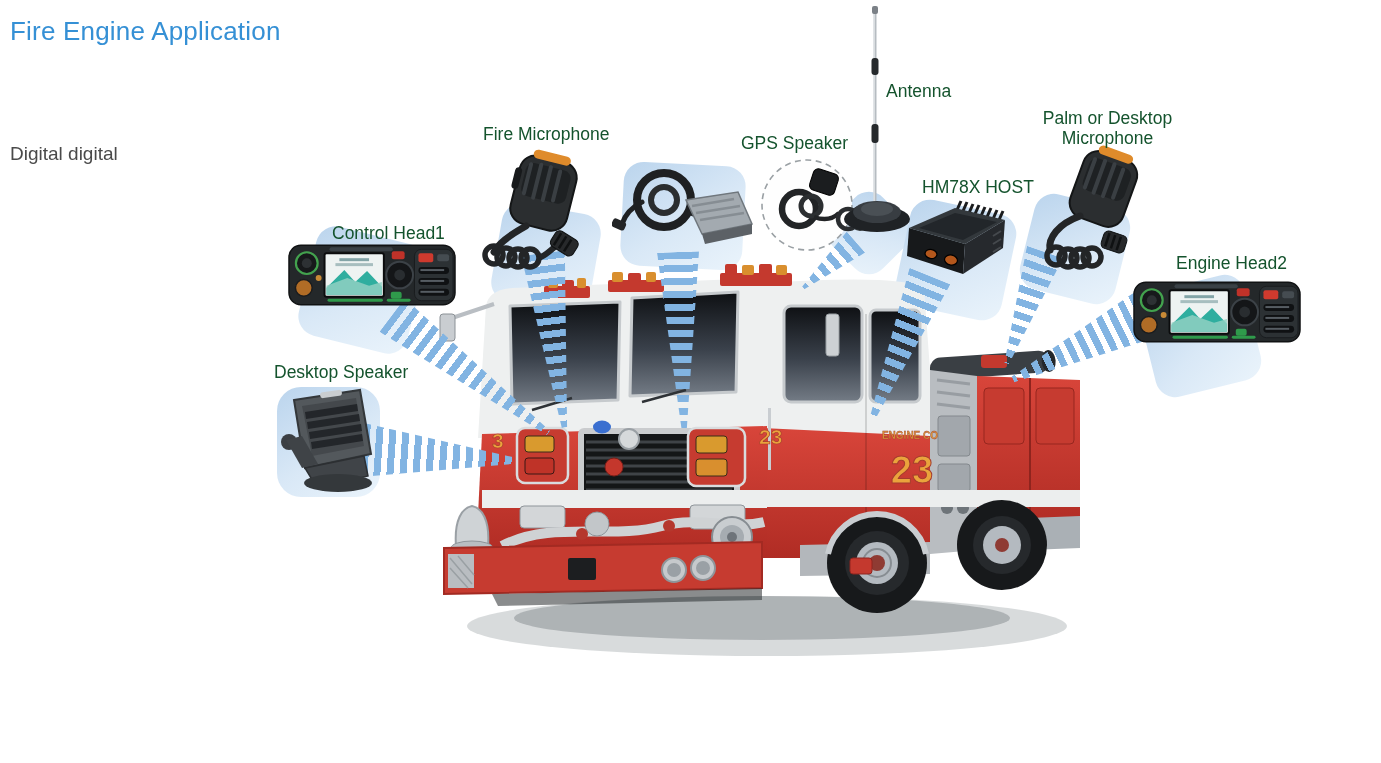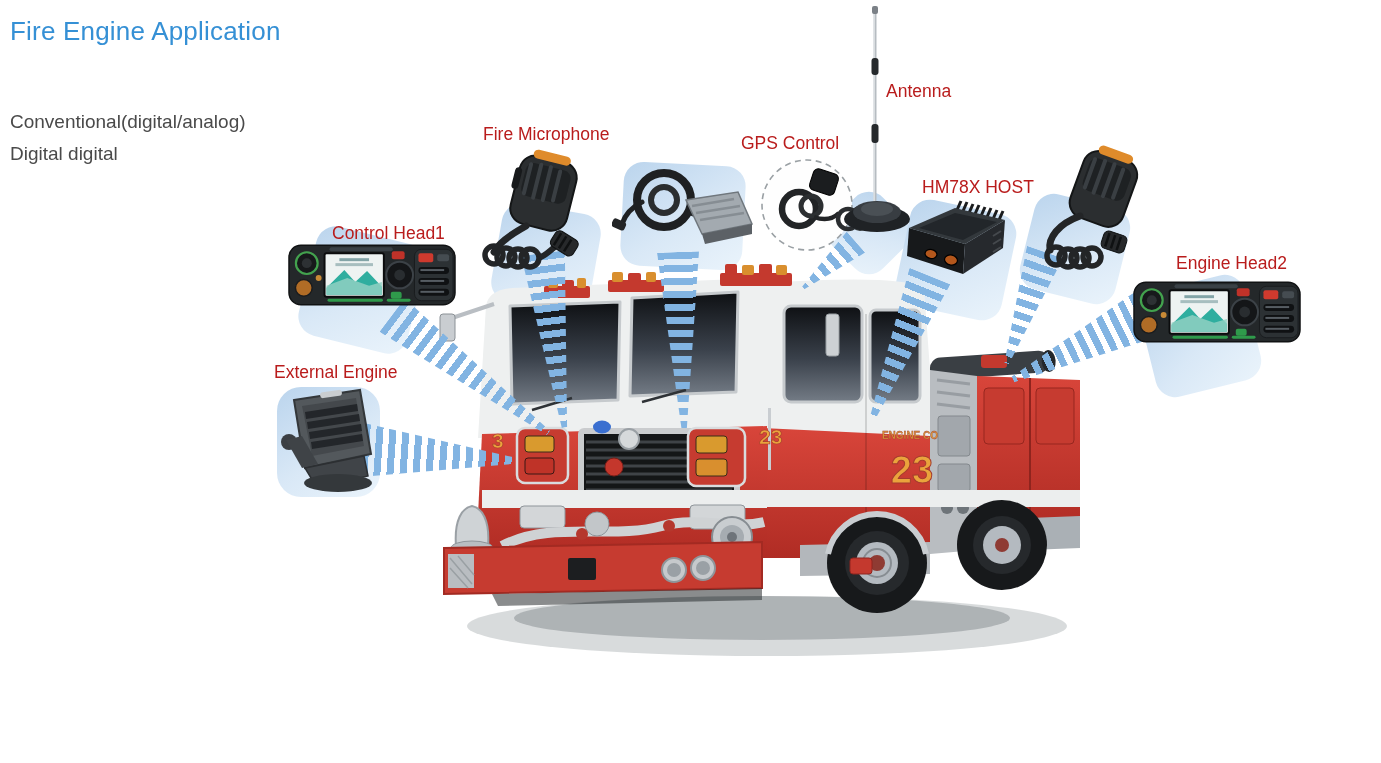--- a/index.html
+++ b/index.html
@@ -1,37 +1,36 @@
 <!DOCTYPE html>
 <html><head>
 <meta charset="utf-8">
 <style>
   html,body{margin:0;padding:0;background:#fff;}
   #canvas{position:relative;width:1381px;height:763px;background:#ffffff;overflow:hidden;
           font-family:"Liberation Sans", sans-serif;}
   .title{position:absolute;left:10px;top:16px;font-size:26px;letter-spacing:.2px;color:#3590d5;}
   .mode{position:absolute;left:10px;font-size:19px;color:#4a4a4a;}
-  .dev-label{position:absolute;font-size:17.5px;color:#b91c1c;white-space:nowrap;}
+  .dev-label{position:absolute;font-size:17.5px;color:#14532d;white-space:nowrap;}
   .dev-label.center{text-align:center;white-space:normal;}
   .tile{position:absolute;background:linear-gradient(145deg,#b7d2ec 0%,#d7e7f6 55%,#e9f3fb 100%);
         border-radius:20px;opacity:.95;}
   .beam{position:absolute;transform-origin:0 50%;
         background:repeating-linear-gradient(90deg,#82b4e2 0 7px,rgba(255,255,255,0) 7px 13px);
         clip-path:polygon(0 0,100% 44%,100% 56%,0 100%);}
   .dev{position:absolute;}
   svg{display:block}
   .z1{z-index:1}.z2{z-index:2}.z3{z-index:3}.z4{z-index:4}.z5{z-index:5}
 </style>
 </head>
 <body>
 
 <div id="canvas">
 
   <div class="title z5">Fire Engine Application</div>
-  <div class="mode z5" style="top:111px">Conventional(digital/analog)</div>
   <div class="mode z5" style="top:143px">Digital digital</div>
 
   <div class="tile z1" style="left:306px;top:234px;width:112px;height:112px;transform:rotate(14deg)"></div>
   <div class="tile z1" style="left:496px;top:208px;width:100px;height:100px;transform:rotate(10deg)"></div>
   <div class="tile z1" style="left:622px;top:164px;width:122px;height:104px;transform:rotate(3deg)"></div>
   <div class="tile z1" style="left:834px;top:198px;width:70px;height:70px;transform:rotate(45deg)"></div>
   <div class="tile z1" style="left:902px;top:206px;width:108px;height:108px;transform:rotate(12deg)"></div>
   <div class="tile z1" style="left:1026px;top:200px;width:98px;height:98px;transform:rotate(14deg)"></div>
   <div class="tile z1" style="left:1146px;top:282px;width:108px;height:108px;transform:rotate(-14deg)"></div>
   <div class="tile z1" style="left:277px;top:387px;width:103px;height:110px;border-radius:24px"></div>
@@ -374,19 +373,23 @@
     </g>
     <rect x="48" y="11" width="22" height="6" rx="3" fill="#c9cdd0" transform="rotate(-8 59 14)"></rect>
     <circle cx="17" cy="62" r="8" fill="#3b3f43"></circle>
     <path d="M14,60 L30,88 L46,84 L30,56 Z" fill="#3f4347"></path>
     <path d="M33,88 L92,76 L96,96 L45,108 Z" fill="#404448" stroke="#2c2f32" stroke-width="1.5"></path>
     <ellipse cx="66" cy="103" rx="34" ry="9" fill="#34383b"></ellipse>
   </svg>
 
   <div class="dev-label z5" style="left:332px;top:223px">Control Head1</div>
   <div class="dev-label z5" style="left:483px;top:124px">Fire Microphone</div>
-  <div class="dev-label z5" style="left:741px;top:133px">GPS Control</div>
+  <div class="dev-label z5" style="left:741px;top:133px">GPS Speaker</div>
   <div class="dev-label z5" style="left:886px;top:81px">Antenna</div>
   <div class="dev-label z5" style="left:922px;top:177px">HM78X HOST</div>
+  <div class="dev-label center z5" style="left:1035px;top:109px;width:145px;line-height:19.5px">
+    <div>Palm or Desktop</div>
+    <div>Microphone</div>
+  </div>
   <div class="dev-label z5" style="left:1176px;top:253px">Engine Head2</div>
-  <div class="dev-label z5" style="left:274px;top:362px">External Engine</div>
+  <div class="dev-label z5" style="left:274px;top:362px">Desktop Speaker</div>
 
 </div>
 
 </body></html>

